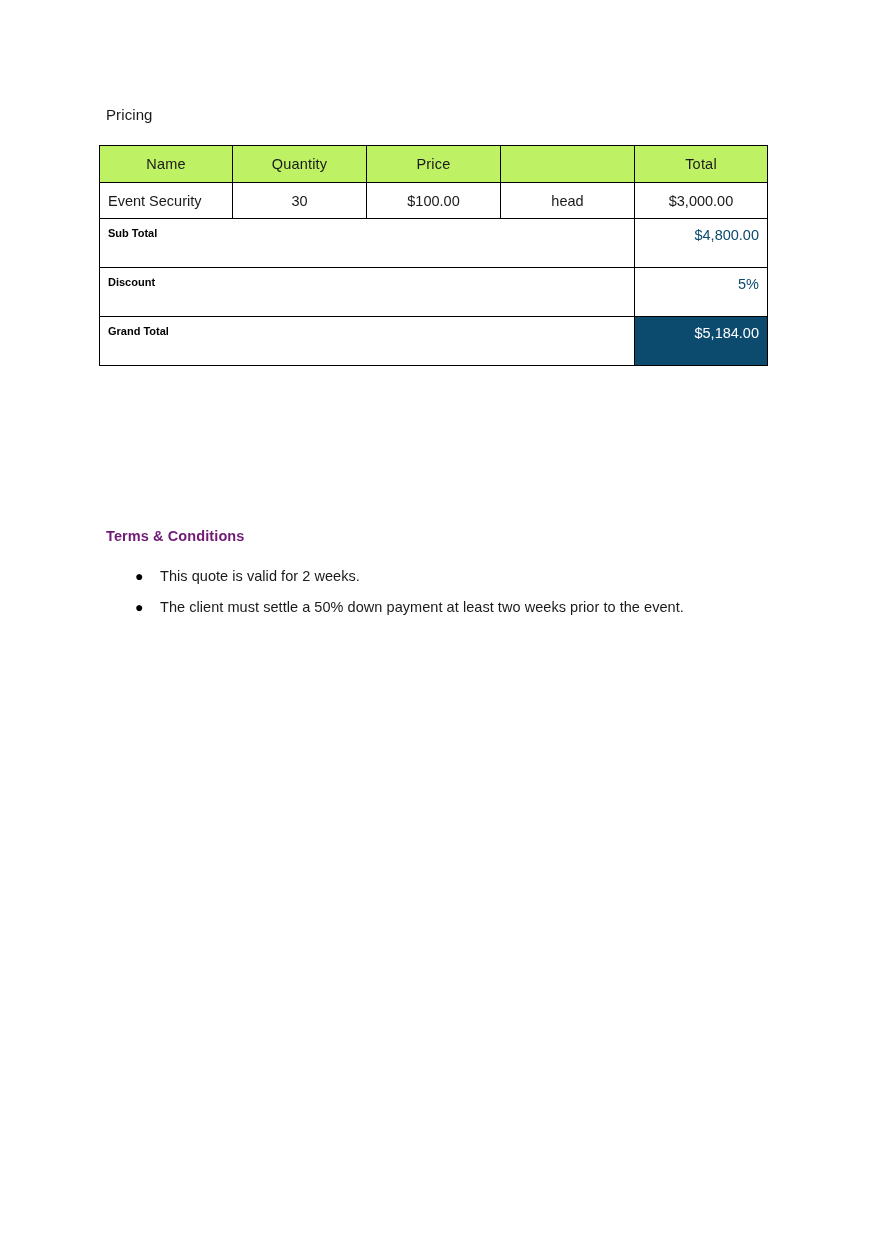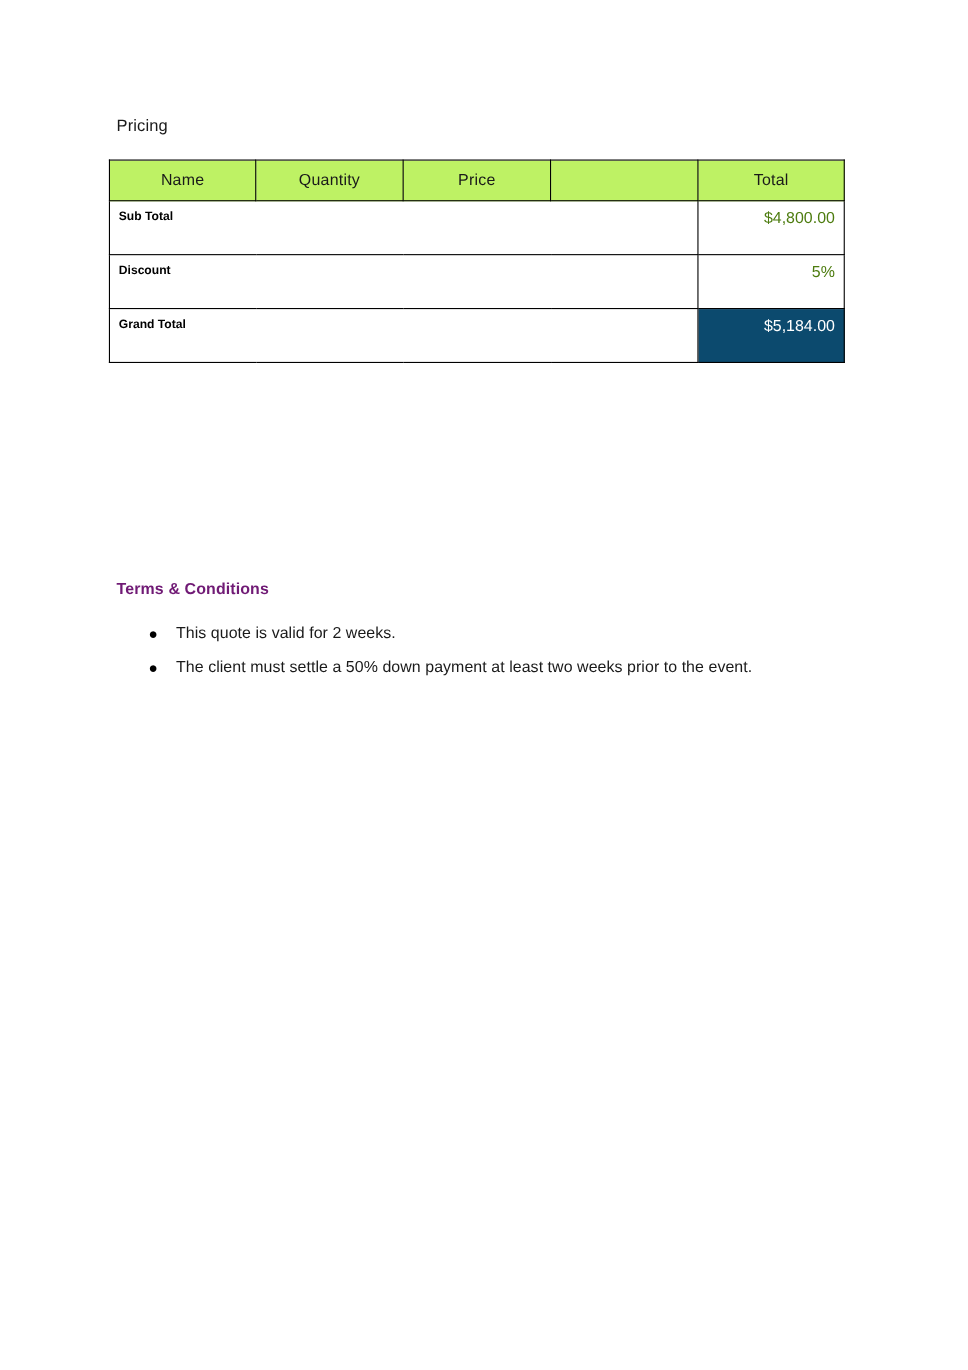--- a/index.html
+++ b/index.html
@@ -95,21 +95,21 @@
     padding-top: 8px;
     font-weight: bold;
     font-size: 11px;
     color: #000000;
   }
   td.summary-value {
     text-align: right;
     padding-right: 8px;
     padding-top: 8px;
     font-size: 14.5px;
-    color: #4d7c0f;
+    color: #0c4a6e;
   }
   td.summary-value.highlight {
     background: #0c4a6e;
     color: #ffffff;
   }
 
   
   .terms-heading {
     position: absolute;
     left: 106px;
@@ -167,20 +167,27 @@
       <tr>
         <th class="first">Name</th>
         <th>Quantity</th>
         <th>Price</th>
         <th></th>
         <th class="last">Total</th>
       </tr>
     </thead>
     <tbody>
 
+      <tr class="item-row">
+        <td class="cell-name">Event Security</td>
+        <td class="cell-center">30</td>
+        <td class="cell-center">$100.00</td>
+        <td class="cell-center">head</td>
+        <td class="cell-center">$3,000.00</td>
+      </tr>
 
 
       <tr class="summary-row">
         <td class="summary-label" colspan="4">Sub Total</td>
         <td class="summary-value">$4,800.00</td>
       </tr>
 
 
       <tr class="summary-row">
         <td class="summary-label" colspan="4">Discount</td>

